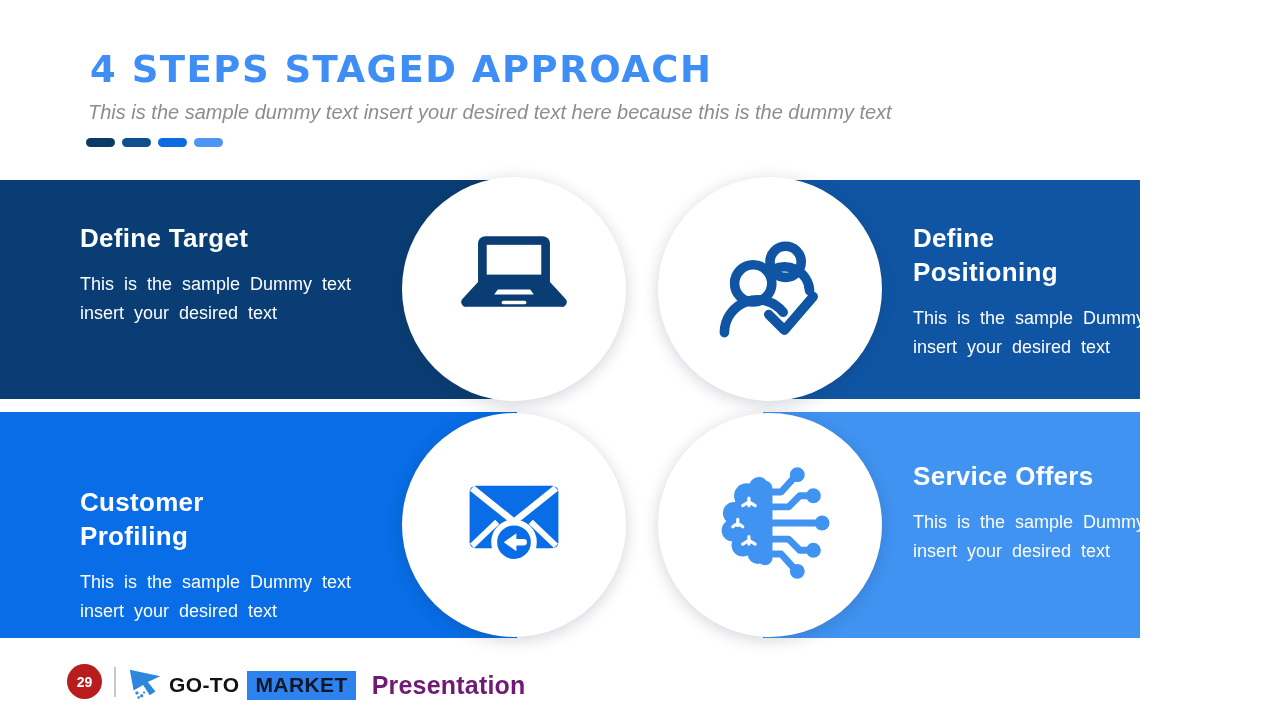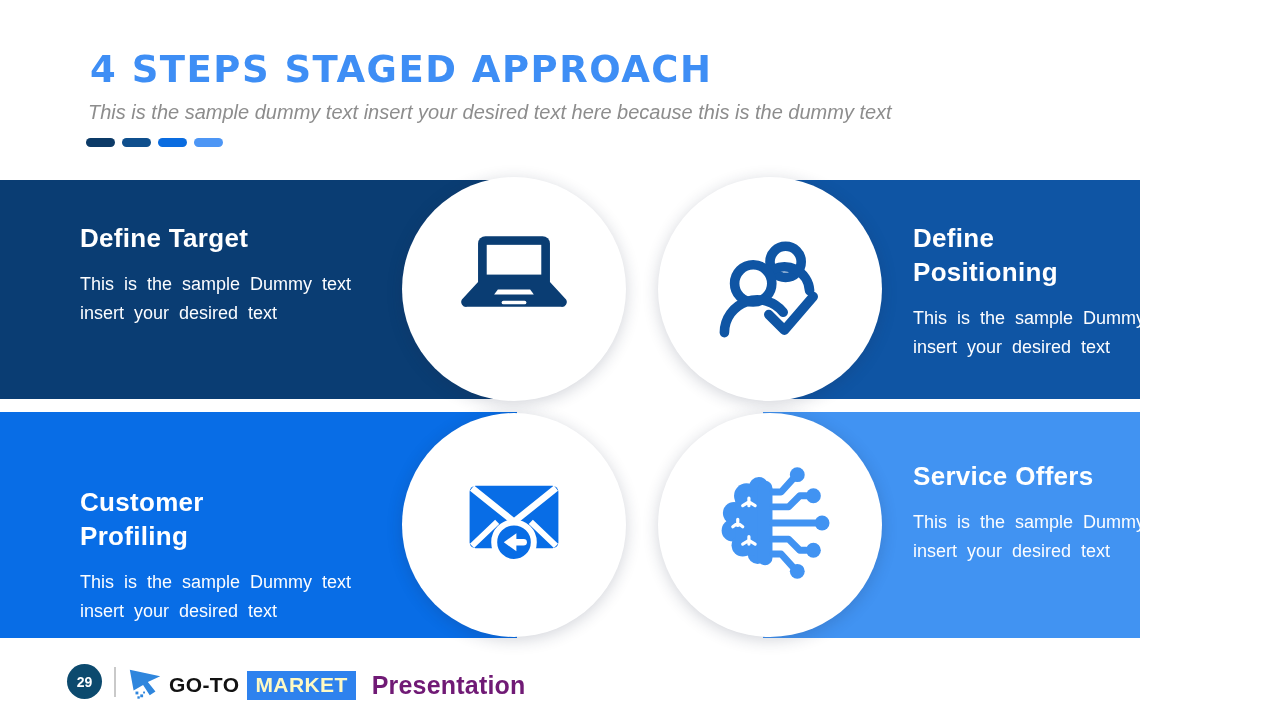--- a/index.html
+++ b/index.html
@@ -52,21 +52,21 @@
     color:#fff;font-size:14px;font-weight:bold;background:#4a94f2;
   }
   .footer-divider{position:absolute;left:114px;top:667px;width:2px;height:30px;background:#c9c9c9;}
   .logo-icon{position:absolute;left:126px;top:664px;}
   .brand{
     position:absolute;left:169px;top:670px;height:30px;
     display:flex;align-items:center;
     font-weight:bold;color:#121212;font-size:21px;letter-spacing:.4px;white-space:nowrap;
   }
   .brand .market{
-    margin-left:8px;padding:2px 8px 3px;background:#2e82ee;color:#fef9c3;
+    margin-left:8px;padding:2px 8px 3px;background:#2e82ee;color:#0f172a;
   }
   .brand .suffix{margin-left:16px;font-size:25px;letter-spacing:.2px;color:#701a75;}
 </style>
 </head>
 <body>
 
 <div class="slide">
 
   <h1 class="title" style="color: rgb(62, 142, 245);">4 STEPS STAGED APPROACH</h1>
   <p class="subtitle">This is the sample dummy text insert your desired text here because this is the dummy text</p>
@@ -170,21 +170,21 @@
         </g>
         <g fill="none" stroke="#ffffff" stroke-width="2.6" stroke-linecap="round">
           <path d="M33 30 v6 m0 -3 l-5 3 m5 -3 l5 3"></path>
           <path d="M24 47 v5 m0 -2 l-4 3 m4 -3 l4 3"></path>
           <path d="M33 61 v6 m0 -3 l-5 3 m5 -3 l5 3"></path>
         </g>
       </svg>
     </span>
   </div>
 
-  <div class="page-badge" style="background: #0c4a6e;">29</div>
+  <div class="page-badge" style="background: #b91c1c;">29</div>
   <div class="footer-divider"></div>
   <span class="logo-icon">
     <svg viewBox="0 0 40 40" width="38" height="38" aria-hidden="true">
       <g fill="#2f86dd">
         <path d="M4 6 L36 13 L23 19 L31 29 L25 33 L18 22 L8 28 Z"></path>
         <rect x="10" y="29" width="3" height="3"></rect>
         <rect x="15" y="32" width="3" height="3"></rect>
         <rect x="12" y="34" width="2.5" height="2.5"></rect>
         <rect x="18" y="29" width="2" height="2"></rect>
       </g>

